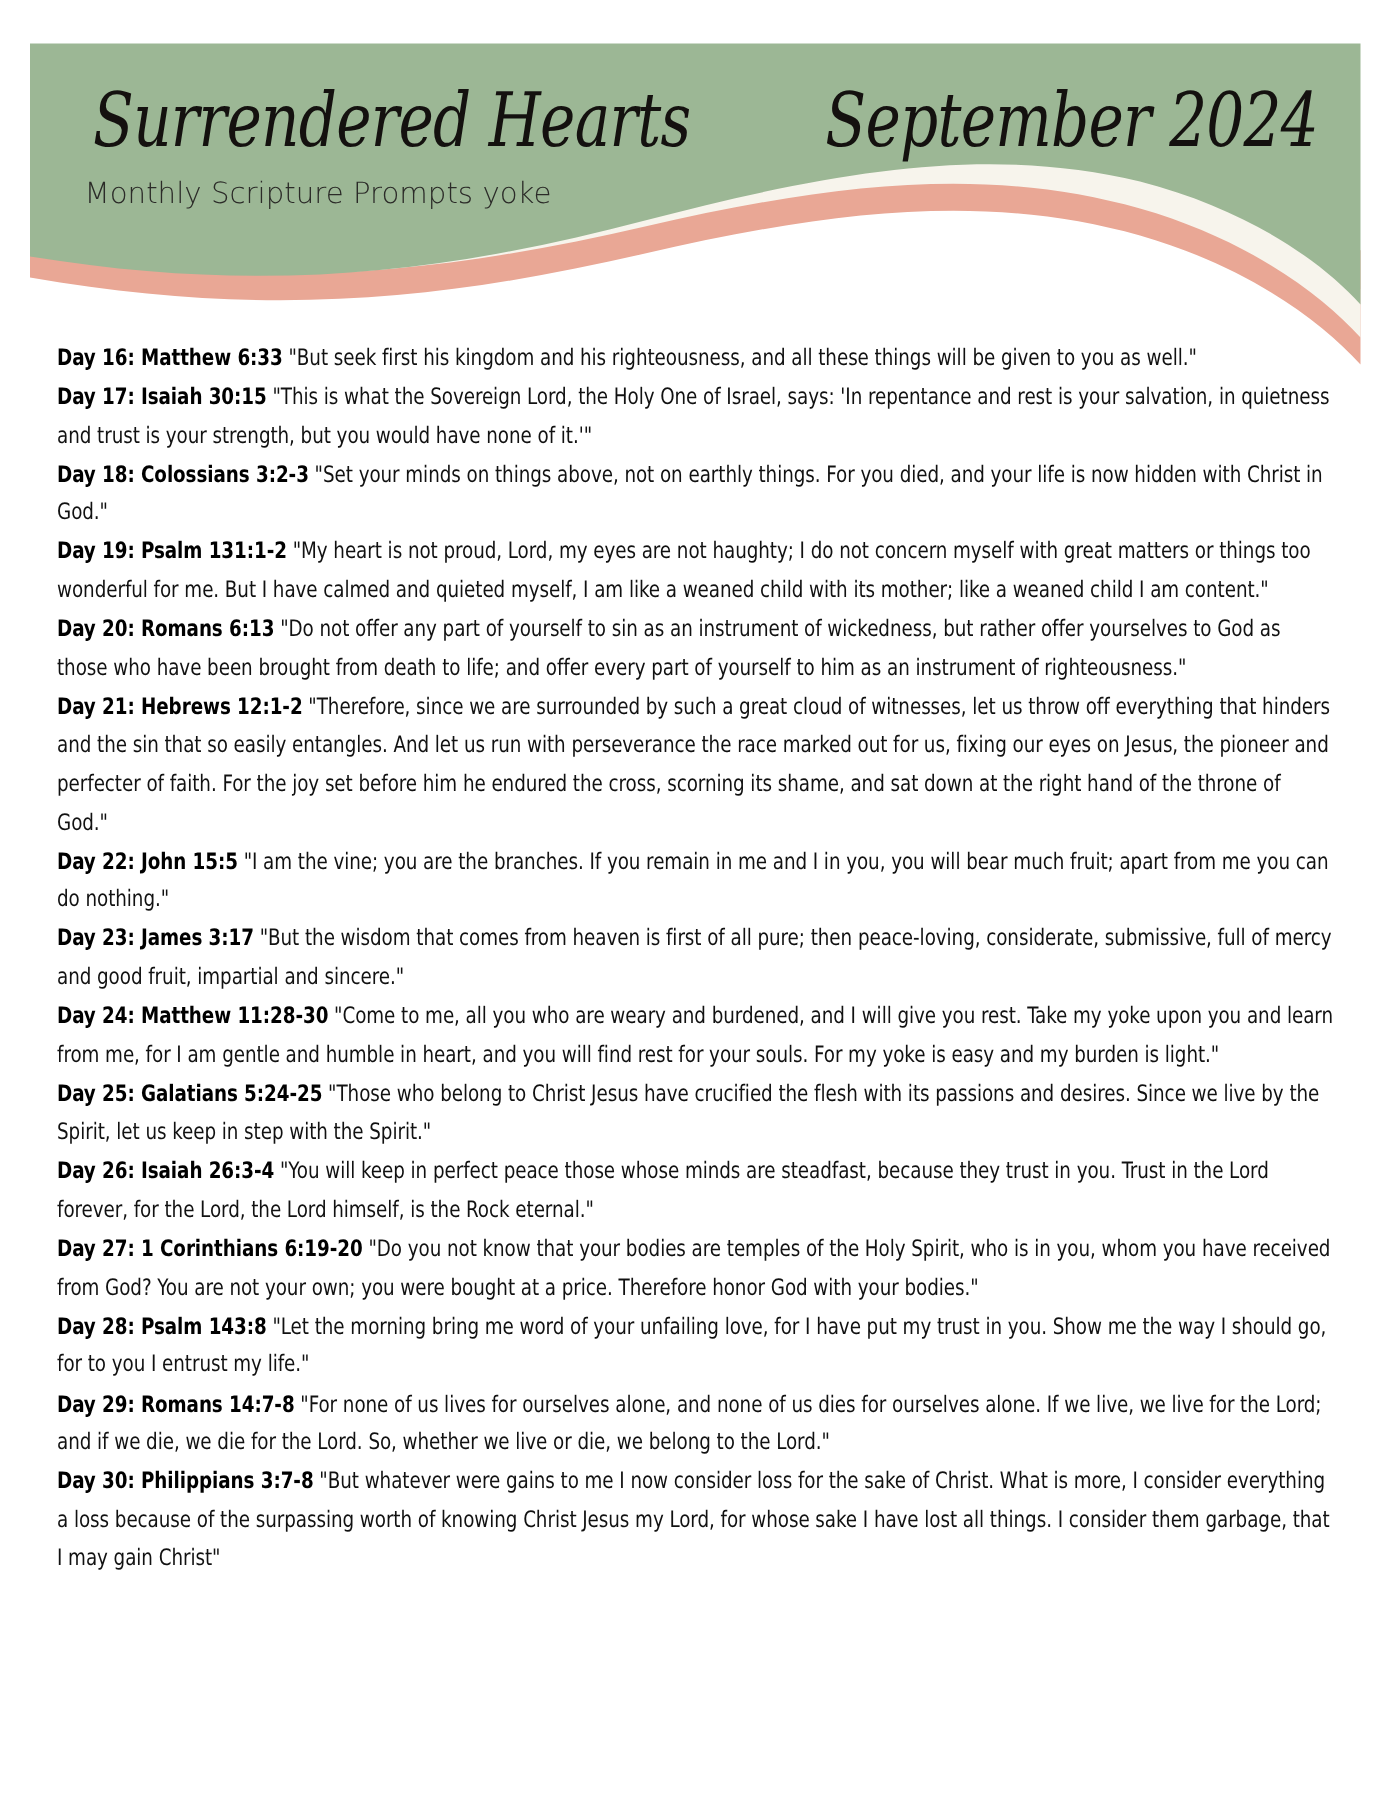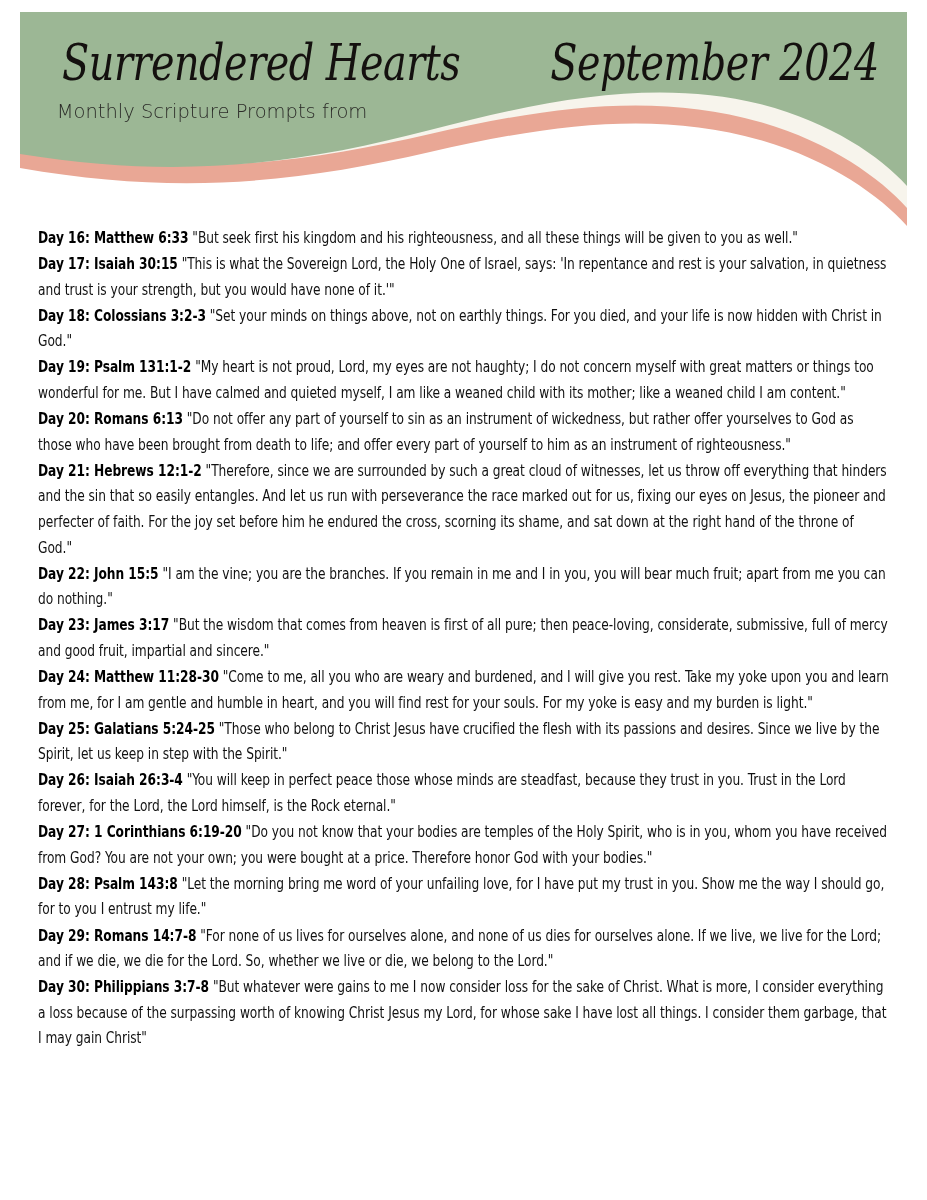--- a/index.html
+++ b/index.html
@@ -12,21 +12,21 @@
     background: #ffffff;
     font-family: "Liberation Sans", sans-serif;
     overflow: hidden;
     position: relative;
   }
 
   
   #header-banner {
     position: absolute;
     left: 0;
-    top: 0;
+    top: 17px;
     width: 859px;
     height: 235px;
   }
   #header-svg {
     position: absolute;
     left: 0;
     top: 0;
     width: 927px;
     height: 235px;
     display: block;
@@ -144,21 +144,21 @@
              C 300,164 180,180 20,154
              Z"></path>
   </svg>
 
   <div class="header-text-layer">
     <div id="brand-title">Surrendered Hearts</div>
 
     <div id="issue-date">September 2024</div>
 
     <div id="brand-subtitle">
-      <span class="sub-line">Monthly Scripture Prompts from</span>
+      <span class="sub-line">Monthly Scripture Prompts yoke</span>
     </div>
   </div>
 </div>
 
 <div id="scripture-list">
     <p class="scripture-entry"><span class="entry-ref">Day 16: Matthew 6:33</span> <span class="entry-verse">"But seek first his kingdom and his righteousness, and all these things will be given to you as well."</span></p>
     <p class="scripture-entry"><span class="entry-ref">Day 17: Isaiah 30:15</span> <span class="entry-verse">"This is what the Sovereign Lord, the Holy One of Israel, says: 'In repentance and rest is your salvation, in quietness and trust is your strength, but you would have none of it.'"</span></p>
     <p class="scripture-entry"><span class="entry-ref">Day 18: Colossians 3:2-3</span> <span class="entry-verse">"Set your minds on things above, not on earthly things. For you died, and your life is now hidden with Christ in God."</span></p>
     <p class="scripture-entry"><span class="entry-ref">Day 19: Psalm 131:1-2</span> <span class="entry-verse">"My heart is not proud, Lord, my eyes are not haughty; I do not concern myself with great matters or things too wonderful for me. But I have calmed and quieted myself, I am like a weaned child with its mother; like a weaned child I am content."</span></p>
     <p class="scripture-entry"><span class="entry-ref">Day 20: Romans 6:13</span> <span class="entry-verse">"Do not offer any part of yourself to sin as an instrument of wickedness, but rather offer yourselves to God as those who have been brought from death to life; and offer every part of yourself to him as an instrument of righteousness."</span></p>

